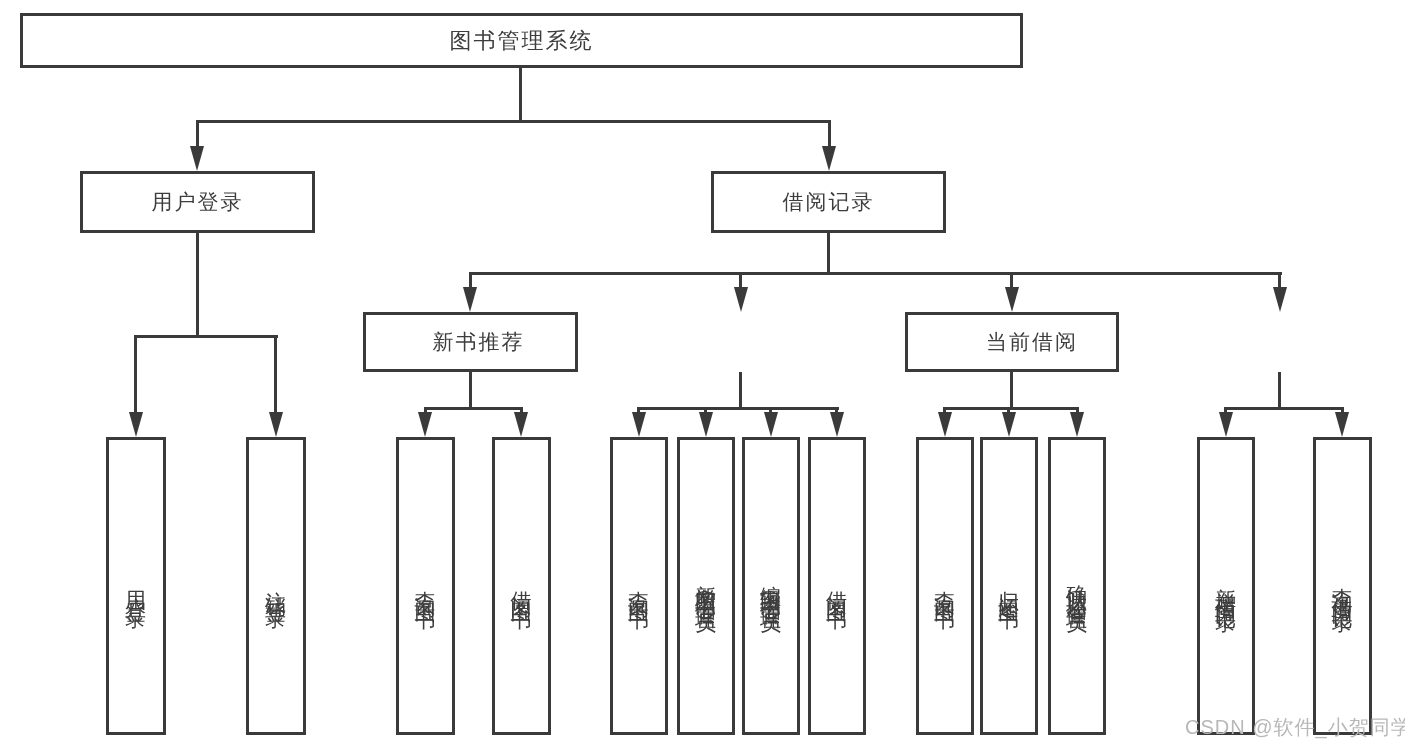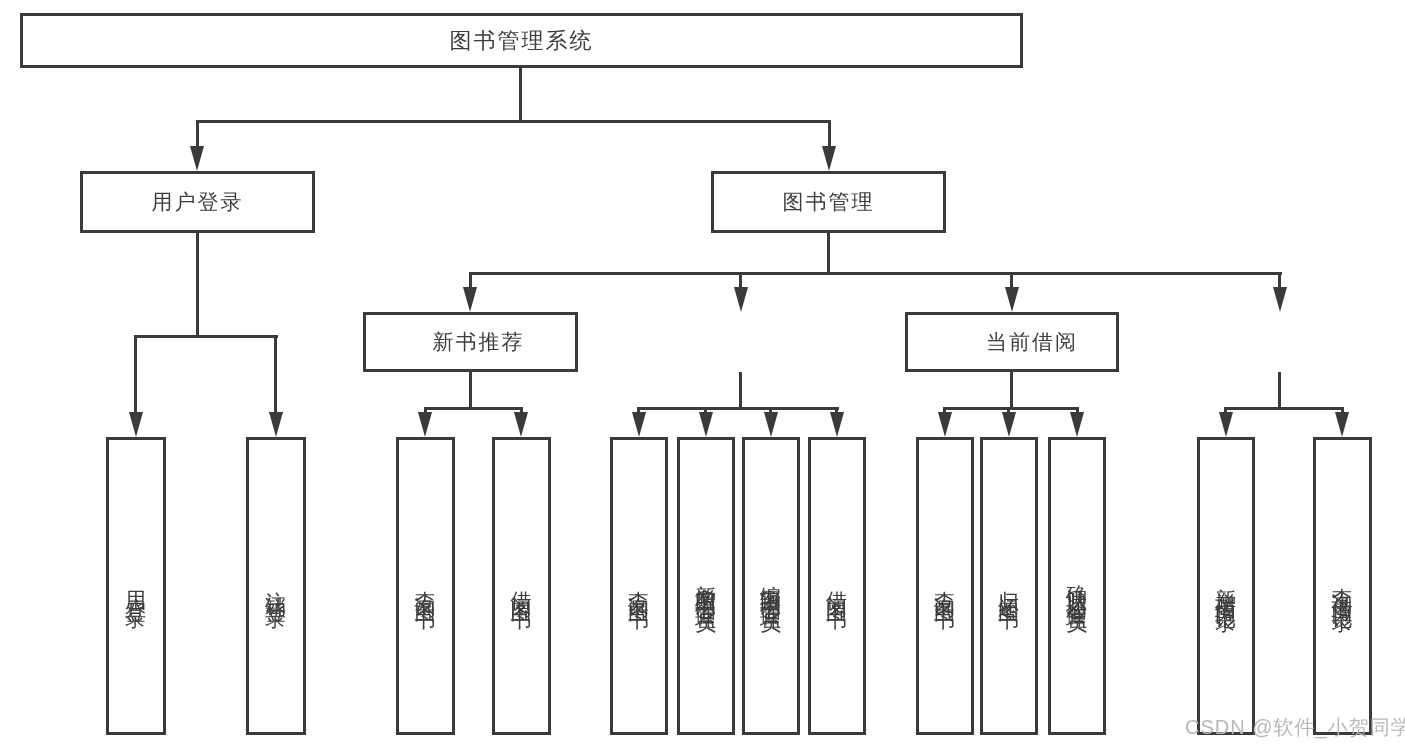--- a/index.html
+++ b/index.html
@@ -37,21 +37,21 @@
   <div class="box" style="left:20px;top:13px;width:1003px;height:55px;font-size:22px;">图书管理系统</div>
 
   <div class="ln v" style="left:519px;top:68px;height:54px;"></div>
   <div class="ln h" style="left:196px;top:120px;width:635px;"></div>
   <div class="ln v" style="left:196px;top:120px;height:30px;"></div>
   <div class="ah" style="left:190px;top:146px;"></div>
   <div class="ln v" style="left:828px;top:120px;height:30px;"></div>
   <div class="ah" style="left:822px;top:146px;"></div>
 
   <div class="box" style="left:80px;top:171px;width:235px;height:62px;">用户登录</div>
-  <div class="box" style="left:711px;top:171px;width:235px;height:62px;">图书管理</div>
+  <div class="box" style="left:711px;top:171px;width:235px;height:62px;">借阅记录</div>
 
   <div class="ln v" style="left:196px;top:233px;height:104px;"></div>
   <div class="ln h" style="left:134px;top:335px;width:144px;"></div>
   <div class="ln v" style="left:134px;top:335px;height:79px;"></div>
   <div class="ah" style="left:129px;top:412px;"></div>
   <div class="ln v" style="left:274px;top:335px;height:79px;"></div>
   <div class="ah" style="left:269px;top:412px;"></div>
 
   <div class="ln v" style="left:827px;top:233px;height:41px;"></div>
   <div class="ln h" style="left:469px;top:272px;width:813px;"></div>

